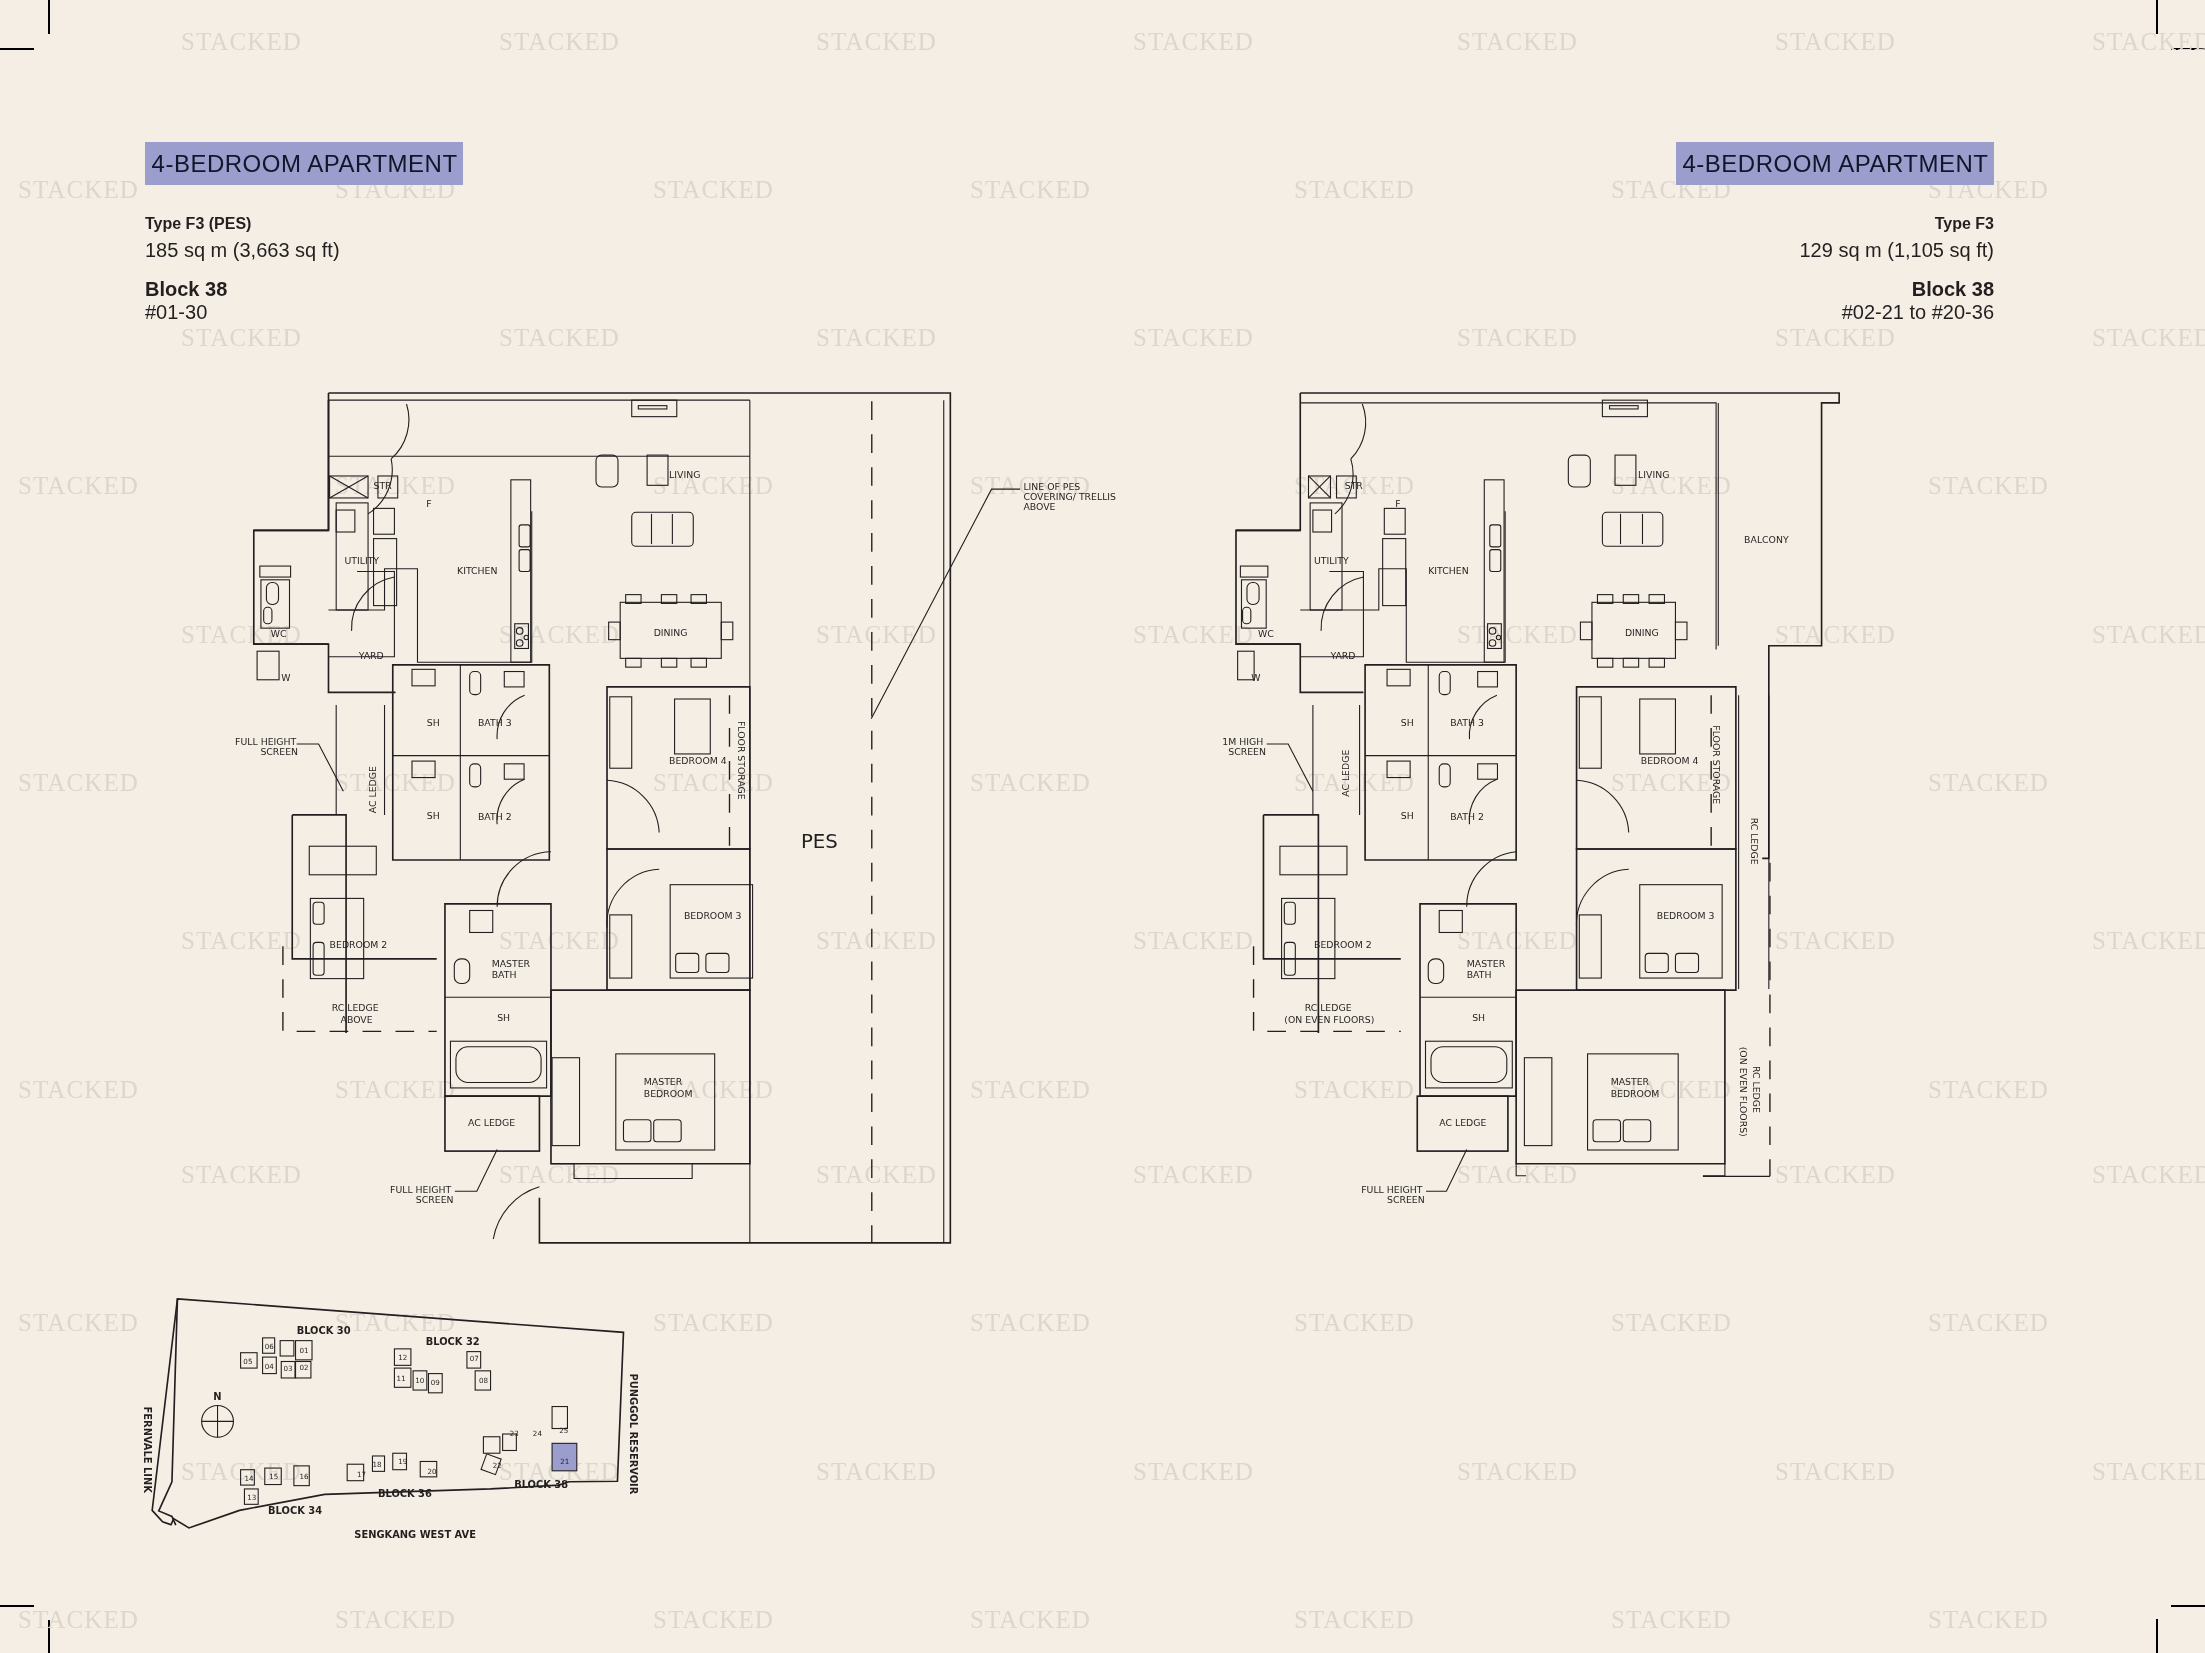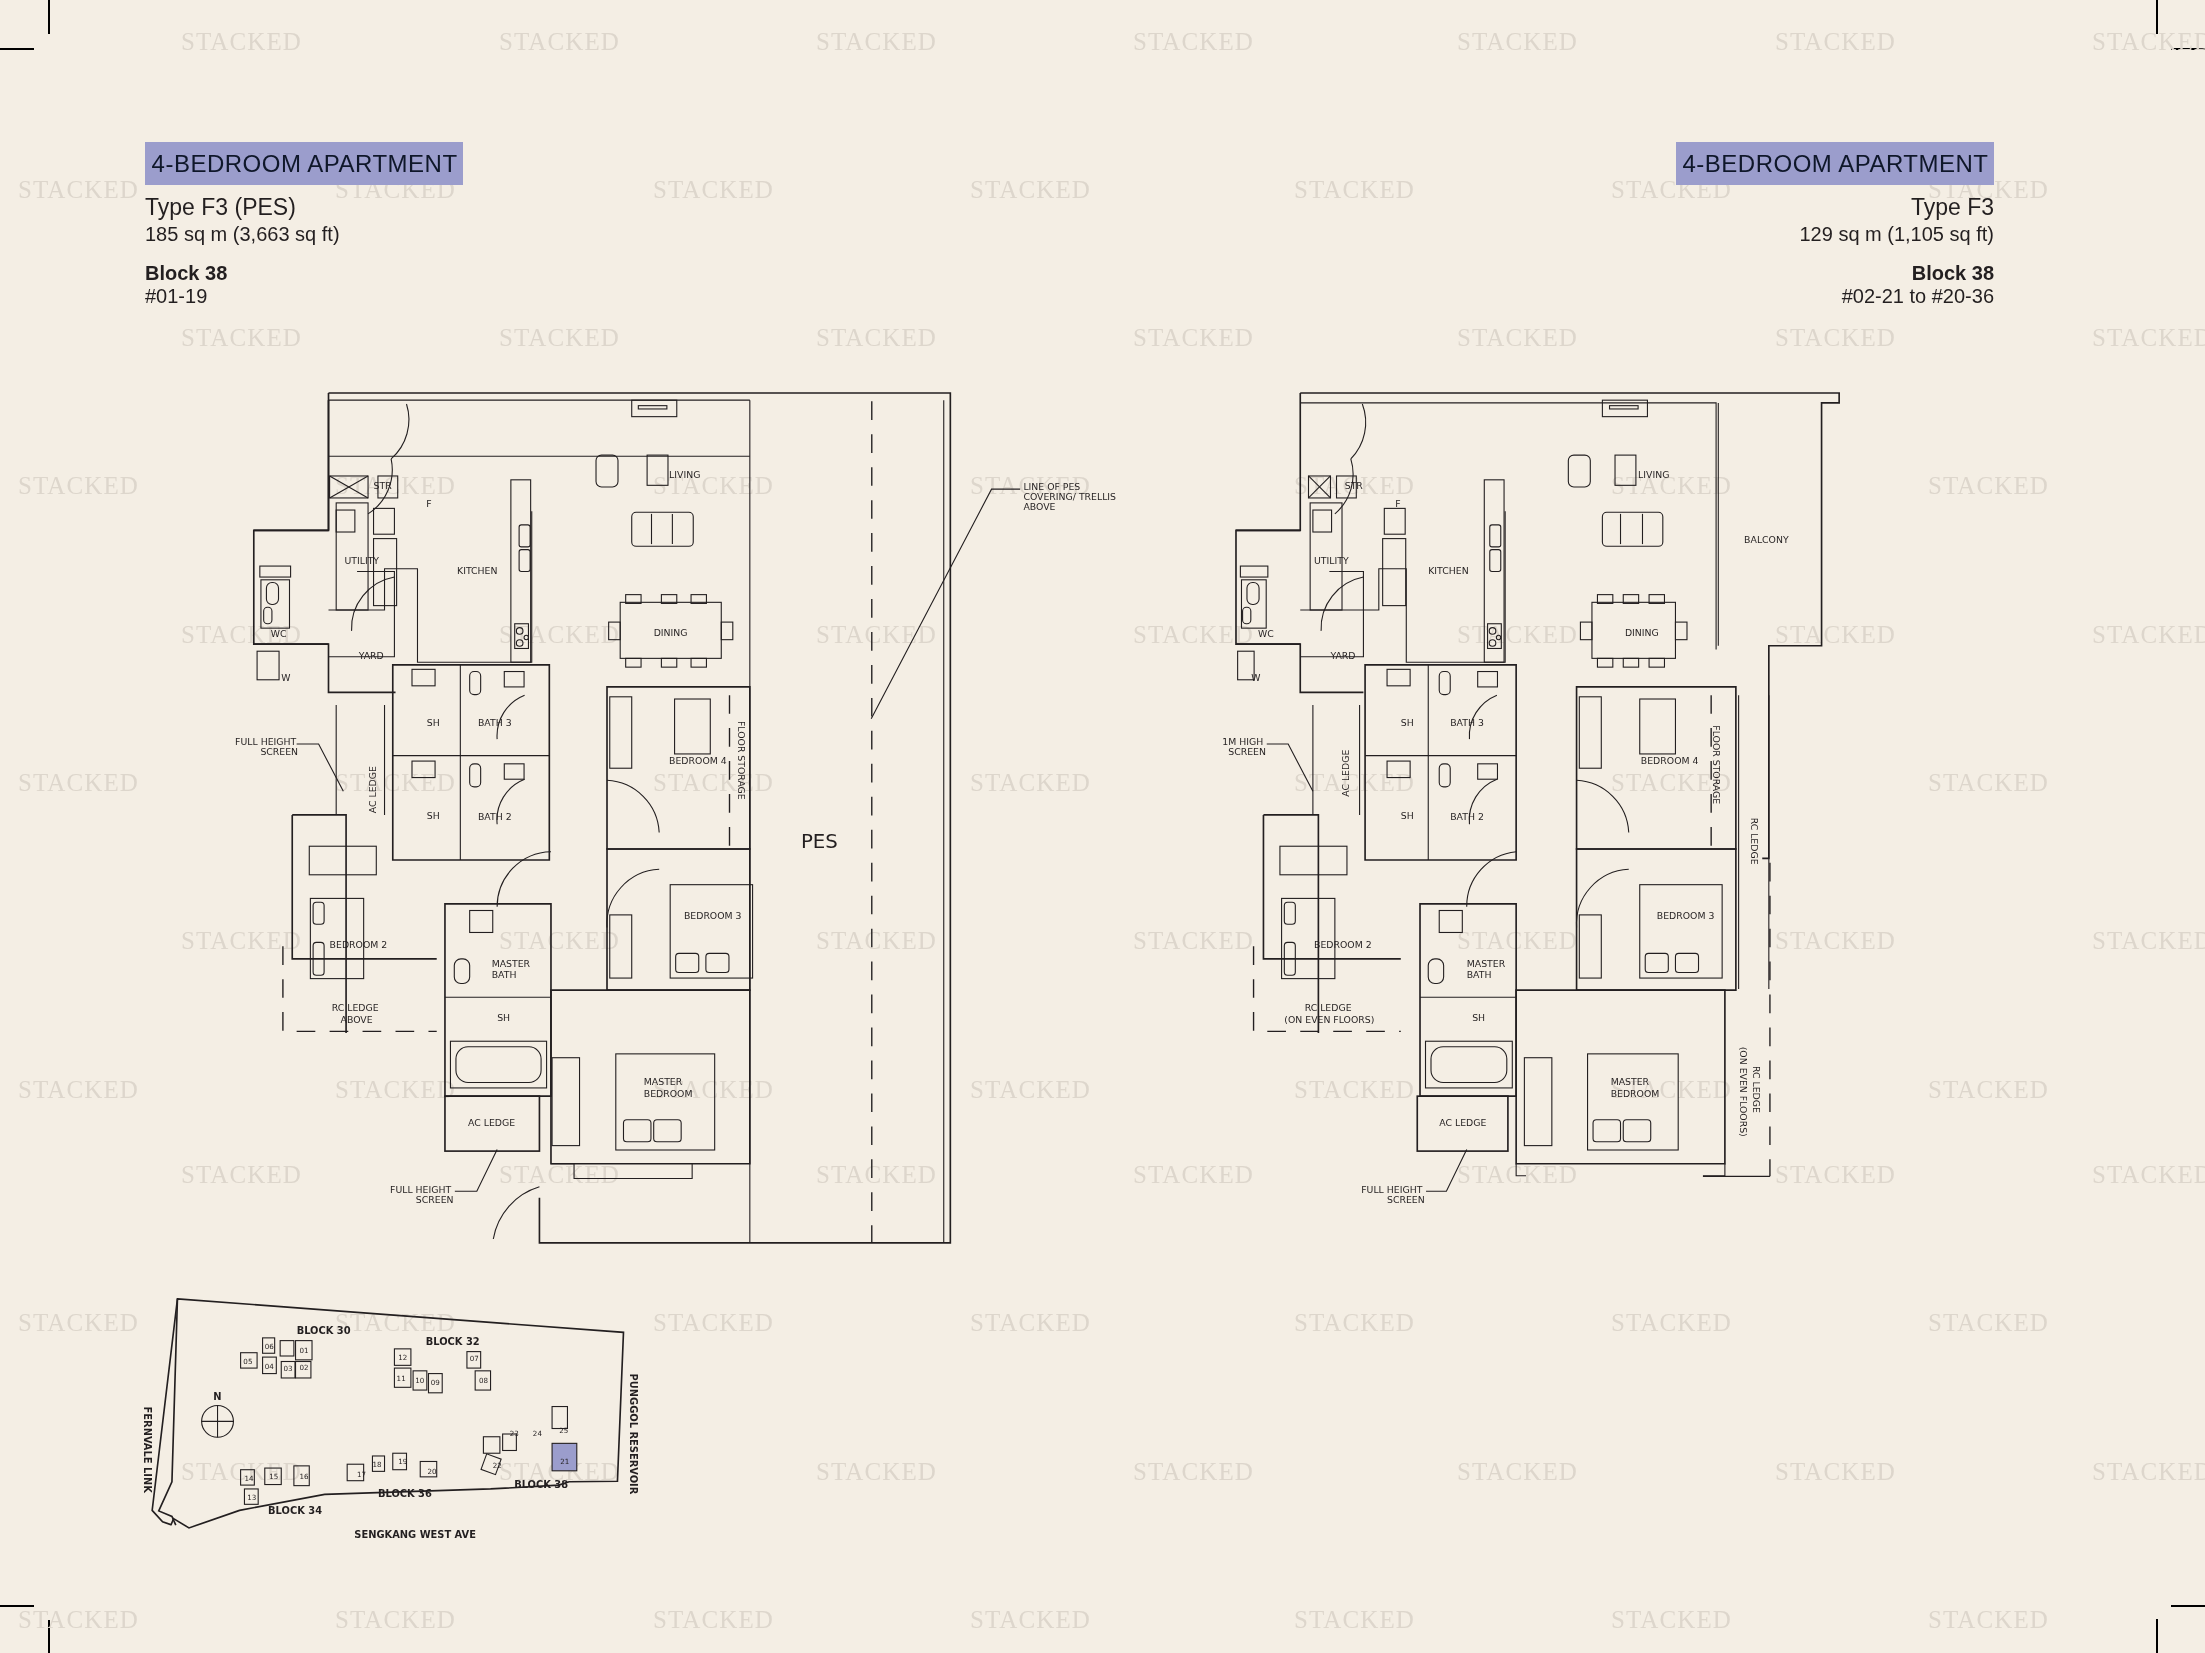--- a/index.html
+++ b/index.html
@@ -4,21 +4,21 @@
 <style>
   html,body{margin:0;padding:0;background:#f4eee4;}
   body{width:2205px;height:1654px;position:relative;overflow:hidden;font-family:"Liberation Sans",sans-serif;color:#231f20;}
   .page{position:absolute;left:0;top:0;width:2205px;height:1654px;background:#f4eee4;}
   .crop{position:absolute;background:#000;}
   .wm{position:absolute;font-family:"Liberation Serif",serif;font-size:25px;color:#ddd6cc;letter-spacing:1.1px;white-space:nowrap;pointer-events:none;}
   .header{position:absolute;}
   .header.left{left:145px;top:142px;text-align:left;}
   .header.right{right:211px;top:142px;text-align:right;}
   .title-band{display:inline-block;background:#9b9dcc;color:#0f172a;font-size:24px;line-height:42px;padding:1.1px 5.5px 0 6.6px;letter-spacing:0.5px;font-family:Liberation Sans, sans-serif;}
-  .unit-type{font-size:23px;font-weight:normal;margin-top:9px;line-height:27.5px;}
+  .unit-type{font-size:16px;font-weight:bold;margin-top:25px;line-height:27.5px;}
   .unit-area{font-size:20px;line-height:24px;font-weight:normal;}
   .block-label{font-size:20px;font-weight:bold;margin-top:16.5px;line-height:23px;}
   .unit-range{font-size:20px;line-height:23px;}
   svg{position:absolute;left:0;top:0;}
   .wall{fill:none;stroke:#231f20;stroke-width:3;}
   .thin{fill:none;stroke:#231f20;stroke-width:2;}
   .dash{fill:none;stroke:#231f20;stroke-width:2.5;stroke-dasharray:34 26;}
   .lbl-sm{font-family:"DejaVu Sans",sans-serif;font-size:17px;fill:#231f20;}
   .lbl-big{font-family:"DejaVu Sans",sans-serif;font-size:36px;fill:#231f20;}
   .site-lbl{font-family:"DejaVu Sans",sans-serif;font-size:18px;font-weight:bold;fill:#231f20;}
@@ -123,21 +123,21 @@
       <div class="wm" style="left: 1294px; top: 1606px;">STACKED</div>
       <div class="wm" style="left: 1611px; top: 1606px;">STACKED</div>
       <div class="wm" style="left: 1928px; top: 1606px;">STACKED</div>
     </div>
 
   <div class="header left">
     <div class="title-band">4-BEDROOM APARTMENT</div>
     <div class="unit-type">Type F3 (PES)</div>
     <div class="unit-area">185 sq m (3,663 sq ft)</div>
     <div class="block-label">Block 38</div>
-    <div class="unit-range">#01-19</div>
+    <div class="unit-range">#01-30</div>
   </div>
 
   <div class="header right">
     <div class="title-band">4-BEDROOM APARTMENT</div>
     <div class="unit-type">Type F3</div>
     <div class="unit-area">129 sq m (1,105 sq ft)</div>
     <div class="block-label">Block 38</div>
     <div class="unit-range">#02-21 to #20-36</div>
   </div>
 

